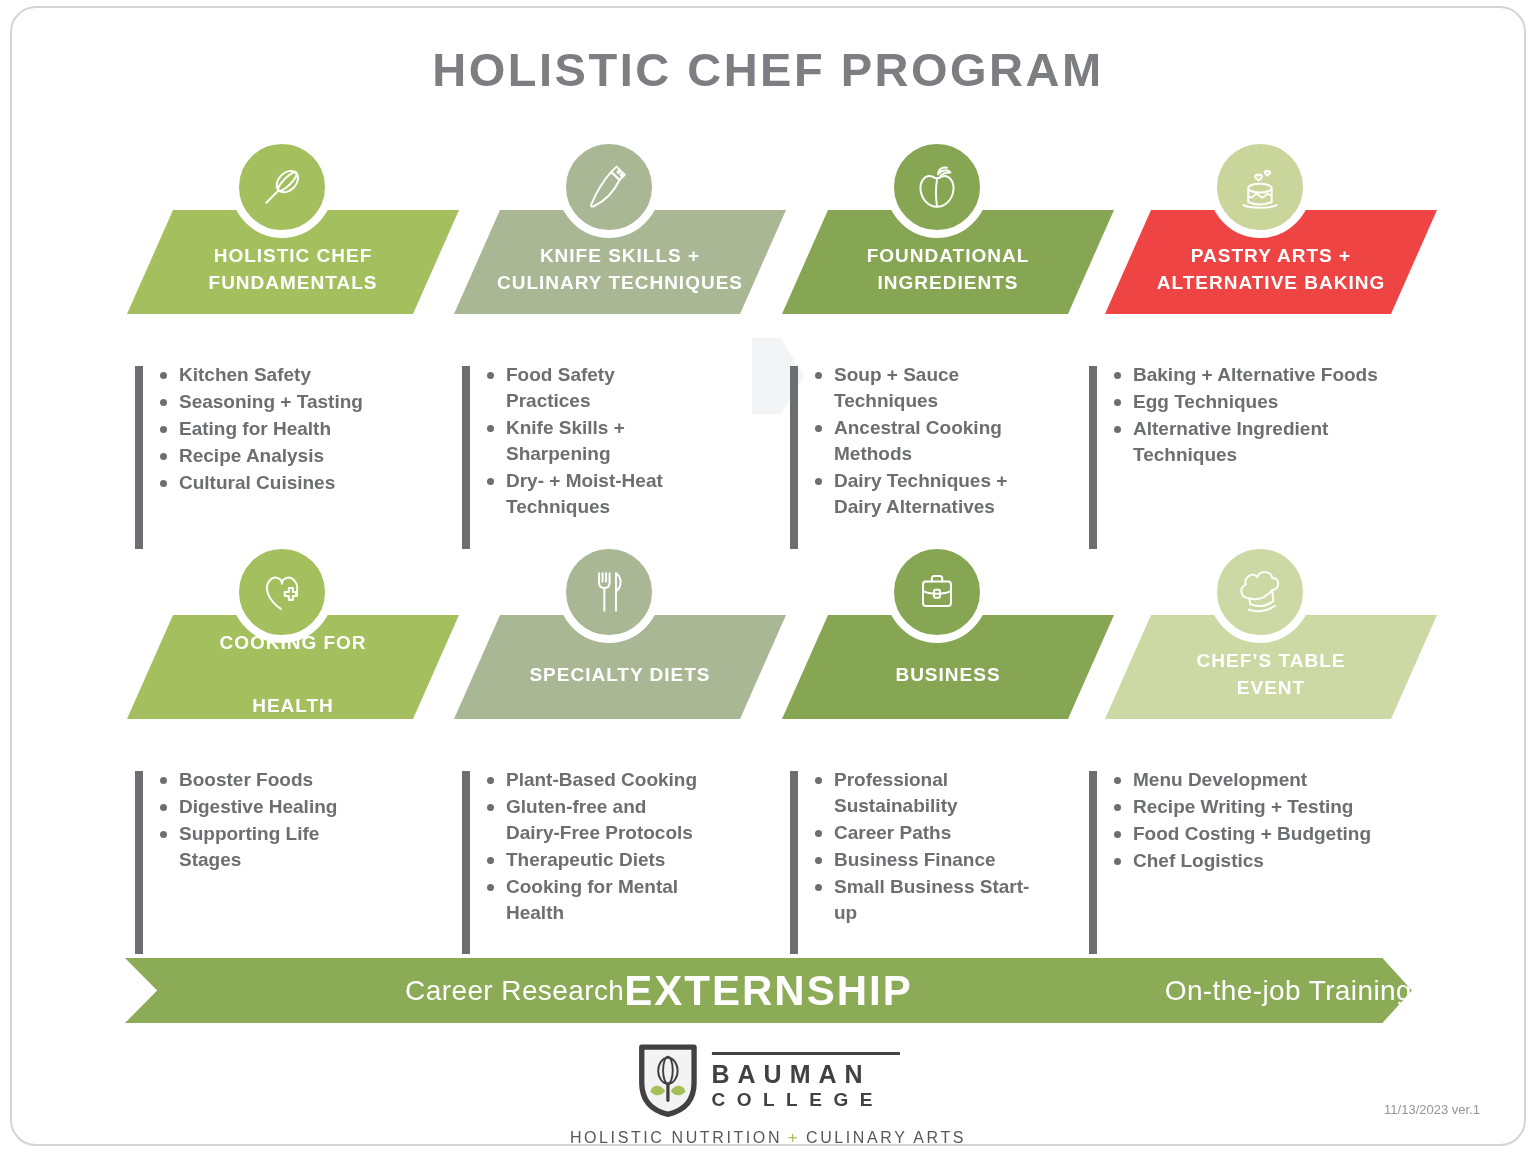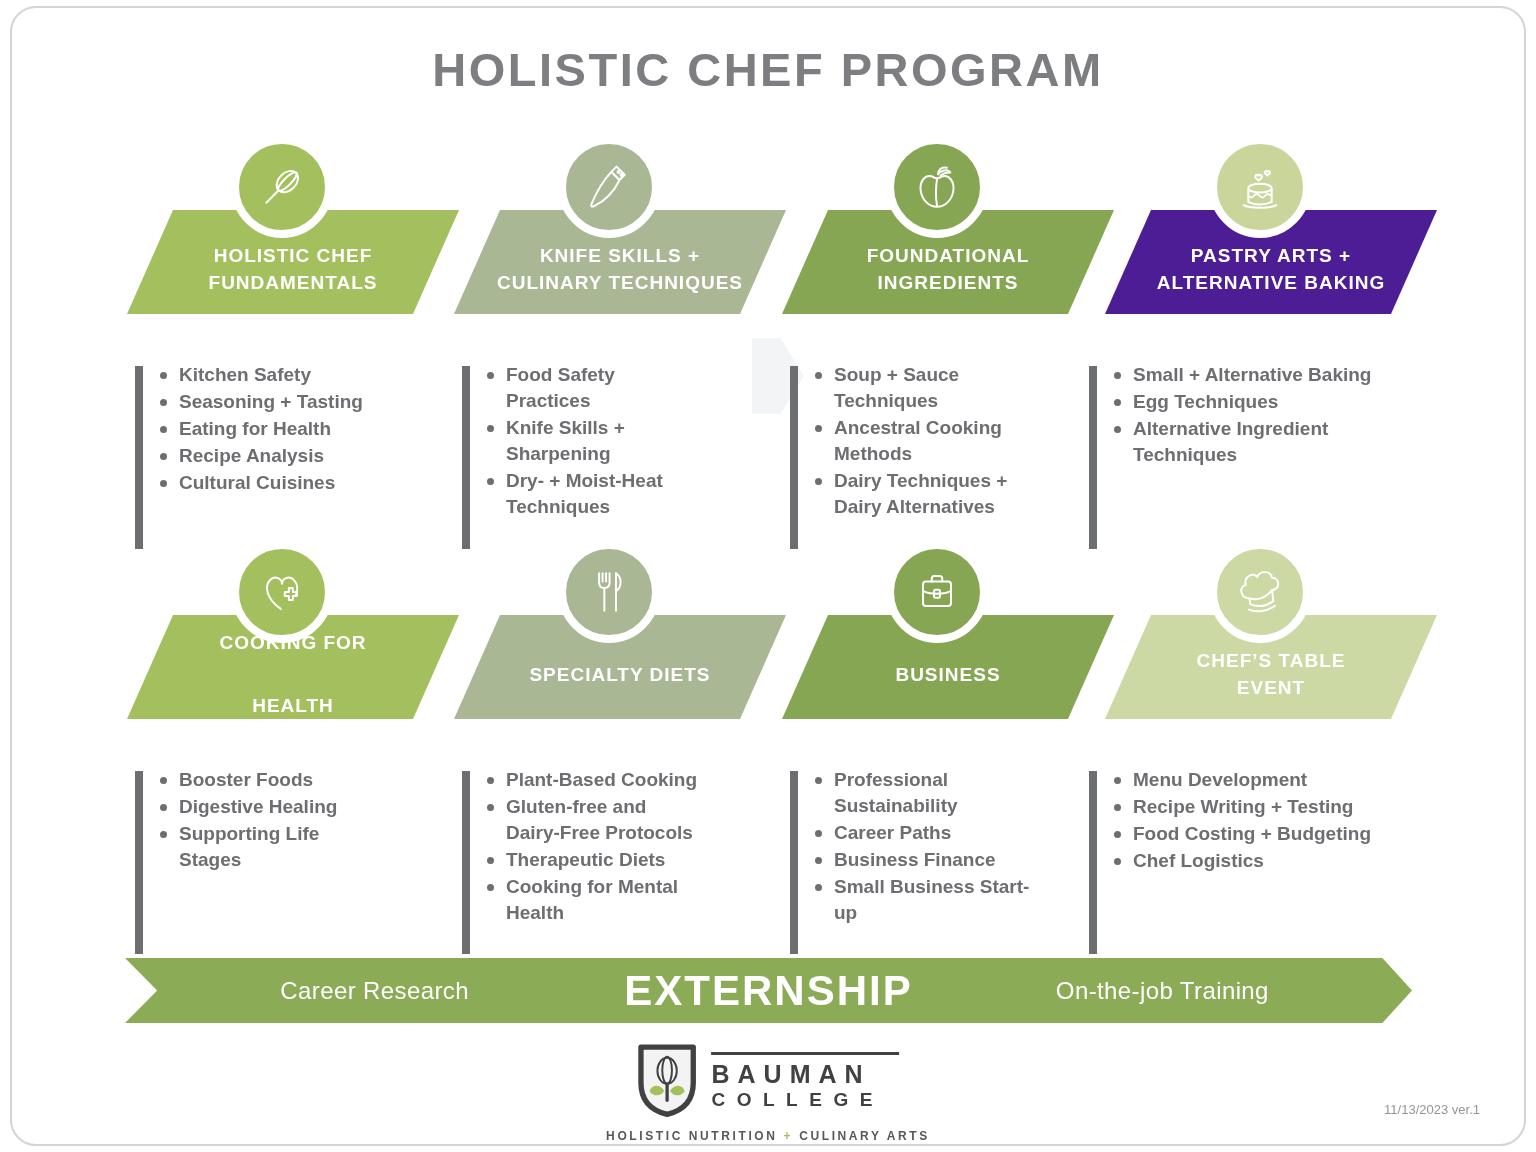--- a/index.html
+++ b/index.html
@@ -32,31 +32,31 @@
         line-height:26px;margin-bottom:1px;}
   .topics li:empty{display:none;}
   .topics li::before{content:"";position:absolute;left:1px;top:10px;width:7px;height:7px;
         border-radius:50%;background:#6d6e71;}
   .module.wide .topics{left:-14px;}
   .module.wide .topics ul{width:324px;}
   
   .extern-banner{position:absolute;left:125px;top:958px;width:1287px;height:65px;
         clip-path:polygon(0 0,97.7% 0,100% 50%,97.7% 100%,0 100%,2.5% 50%);
         display:grid;grid-template-columns:1fr auto 1fr;align-items:center;}
-  .extern-side{color:#fff;font-size:24px;font-weight:500;letter-spacing:.4px;text-align:center;}
+  .extern-side{color:#fff;font-size:28px;font-weight:500;letter-spacing:.4px;text-align:right;}
   .extern-center{color:#fff;font-size:42px;font-weight:bold;letter-spacing:2px;text-align:center;}
   
   .logo{position:absolute;left:50%;top:1042px;transform:translateX(-50%);
         display:flex;flex-direction:column;align-items:center;}
   .logo-row{display:flex;align-items:center;gap:13px;text-align:center;}
   .logo-text{display:flex;flex-direction:column;align-items:flex-start;}
   .logo-rule{width:188px;height:3px;background:#414042;margin-bottom:5px;}
   .logo-name{font-size:25px;font-weight:bold;letter-spacing:8px;color:#414042;line-height:1.15;}
   .logo-college{font-size:19px;font-weight:bold;letter-spacing:11.5px;color:#414042;line-height:1.2;}
-  .logo-tagline{margin-top:7px;font-size:12px;font-weight:bold;letter-spacing:2.6px;color:#57585a;
+  .logo-tagline{margin-top:7px;font-size:16px;font-weight:normal;letter-spacing:2.6px;color:#57585a;
         display:flex;gap:6px;align-items:center;text-align:center;}
   .version{position:absolute;right:56px;top:1102px;font-size:13px;color:#939598;}
 </style>
 </head>
 <body>
 
 <div class="stage">
   <div class="card"></div>
 
   <h1 class="page-title">HOLISTIC CHEF PROGRAM</h1>
@@ -126,37 +126,37 @@
     <div class="topics">
       <ul>
         <li>Soup + Sauce Techniques</li>
         <li>Ancestral Cooking Methods</li>
         <li>Dairy Techniques + Dairy Alternatives</li>
       </ul>
     </div>
   </section>
 
   <section class="module c4 r1 wide">
-    <div class="banner" style="background: #4c1d95;">
+    <div class="banner" style="background: #ef4444;">
       <span class="banner-line">PASTRY ARTS +</span>
       <span class="banner-line">ALTERNATIVE BAKING</span>
     </div>
     <div class="icon-circle" style="background: rgb(201, 213, 154);">
       <svg viewBox="0 0 48 48">
         <path d="M10,39.5 C14.5,42.5 33.5,42.5 38,39.5"></path>
         <path d="M14,26 V37 C20,39.5 28,39.5 34,37 V26"></path>
         <ellipse cx="24" cy="25" rx="10" ry="3.8"></ellipse>
         <path d="M14,31.5 c1.6,2 3.2,2 4.8,0 c1.6,-2 3.2,-2 4.8,0 c1.6,2 3.2,2 4.8,0 c1.6,-2 3.2,-2 4.8,0"></path>
         <path d="M20.5,16.5 c-1.6,-2.2 1.2,-4.2 2.3,-2.1 c1.1,-2.1 3.9,-0.1 2.3,2.1 l-2.3,2 Z"></path>
         <path d="M28.5,12.5 c-1.2,-1.7 0.9,-3.2 1.8,-1.6 c0.9,-1.6 3,-0.1 1.8,1.6 l-1.8,1.6 Z"></path>
       </svg>
     </div>
     <div class="topics">
       <ul>
-        <li>Small + Alternative Baking</li>
+        <li>Baking + Alternative Foods</li>
         <li>Egg Techniques</li>
         <li>Alternative Ingredient Techniques</li>
       </ul>
     </div>
   </section>
 
   <section class="module c1 r2">
     <div class="banner" style="background: rgb(164, 192, 94); justify-content: space-between;">
       <span class="banner-line">COOKING FOR</span>
       <span class="banner-line">HEALTH</span>

